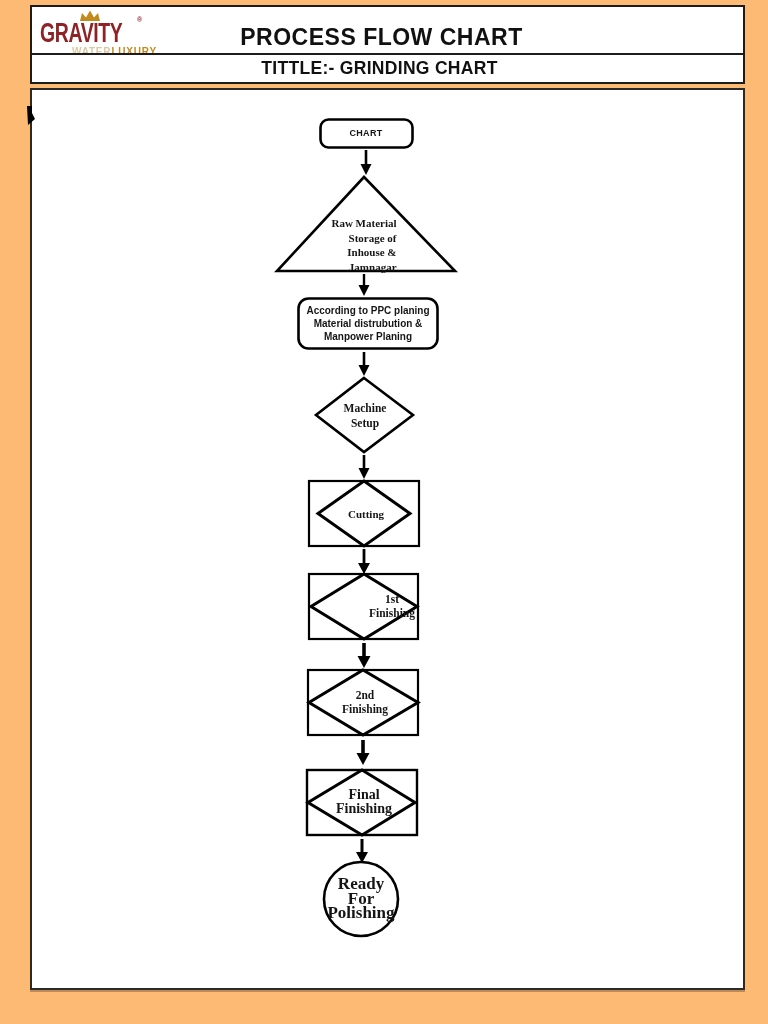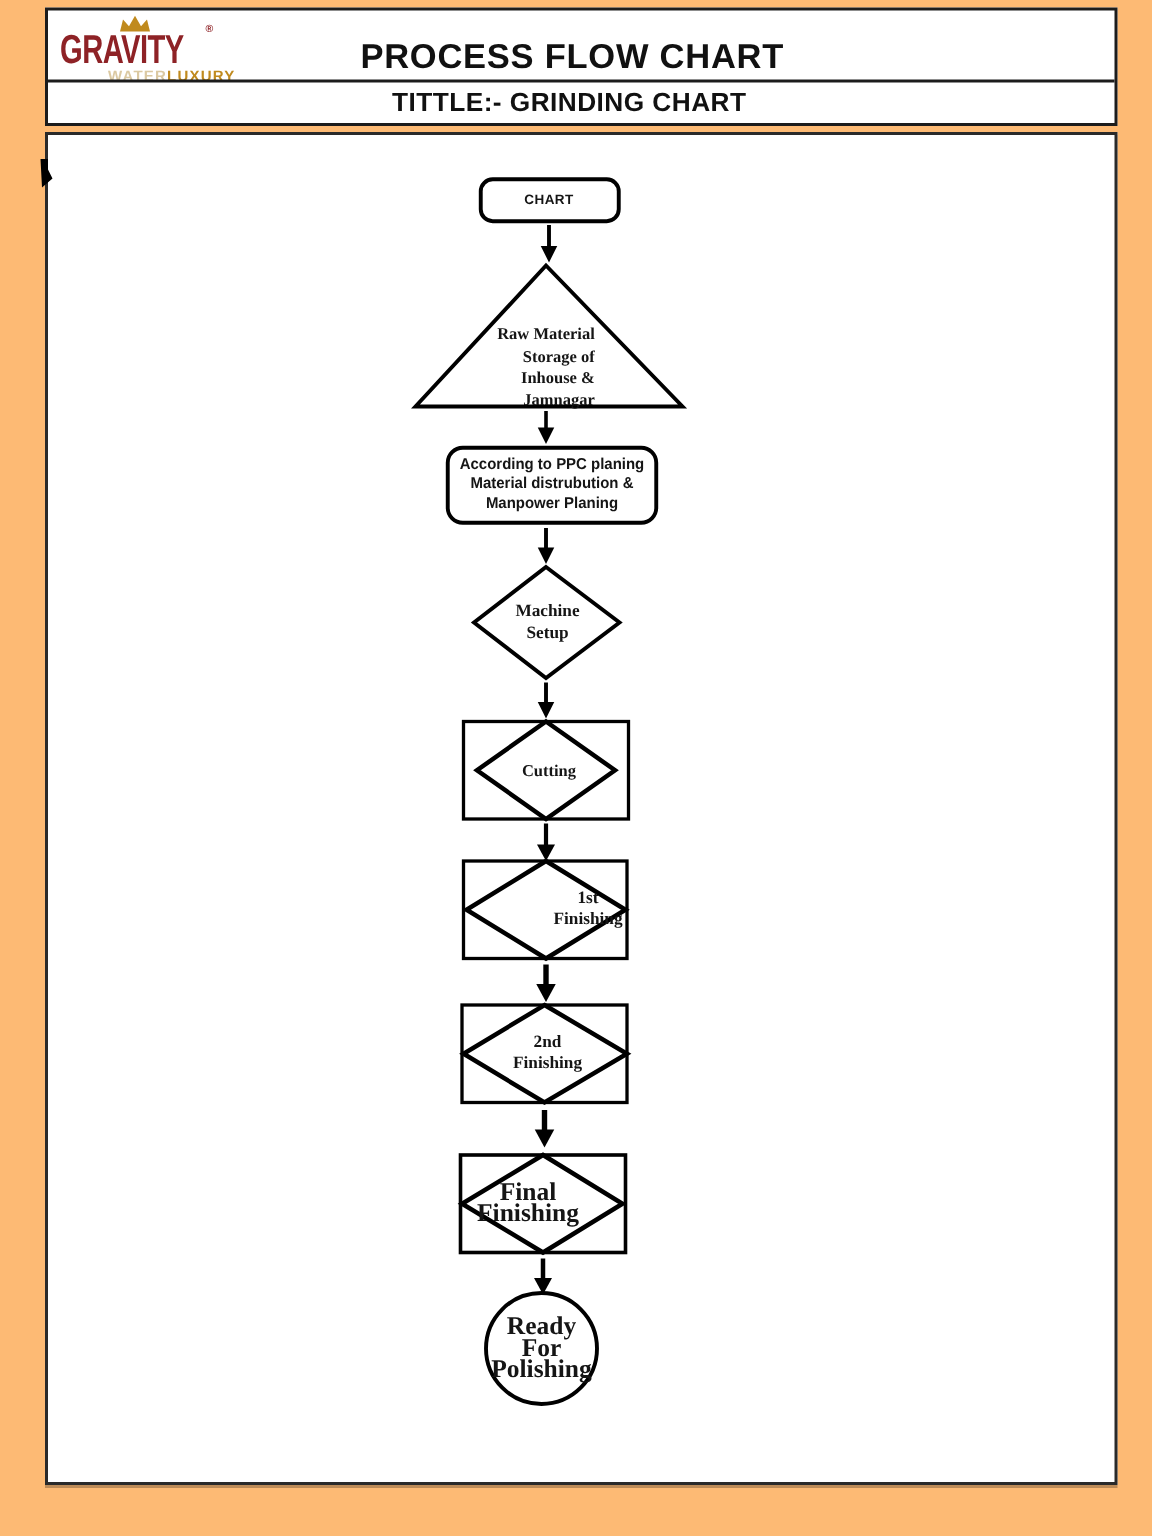--- a/index.html
+++ b/index.html
@@ -163,20 +163,20 @@
 Setup</div>
 
   <div class="lbl" style="left:366px; top:514px; font-size:11px;">Cutting</div>
 
   <div class="lbl" style="left:366px; top:606px; font-size:11.5px; line-height:14px;margin-left:26px;">1st
 Finishing</div>
 
   <div class="lbl" style="left:365px; top:702px; font-size:11.5px; line-height:14px;">2nd
 Finishing</div>
 
-  <div class="lbl" style="left:352px; top:802px; font-size:17px; line-height:14px;">Final
+  <div class="lbl" style="left:364px; top:802px; font-size:14px; line-height:14px;">Final
 Finishing</div>
 
   <div class="lbl" style="left:361px; top:899px; font-size:17px; line-height:14.5px;">Ready
 For
 Polishing</div>
 
 </div>
 
 </body></html>

